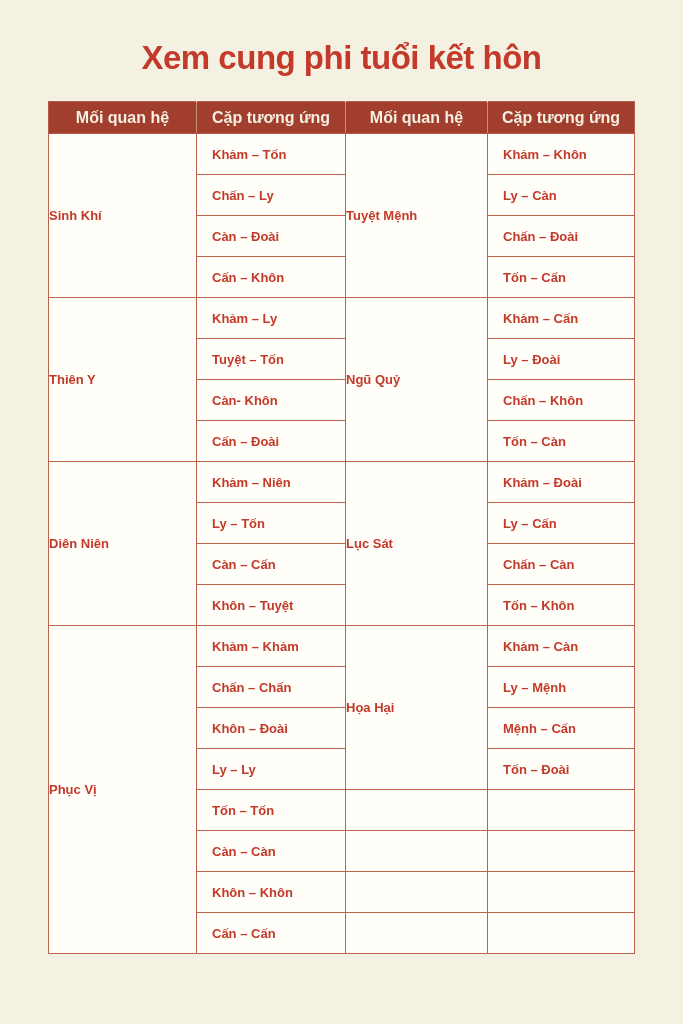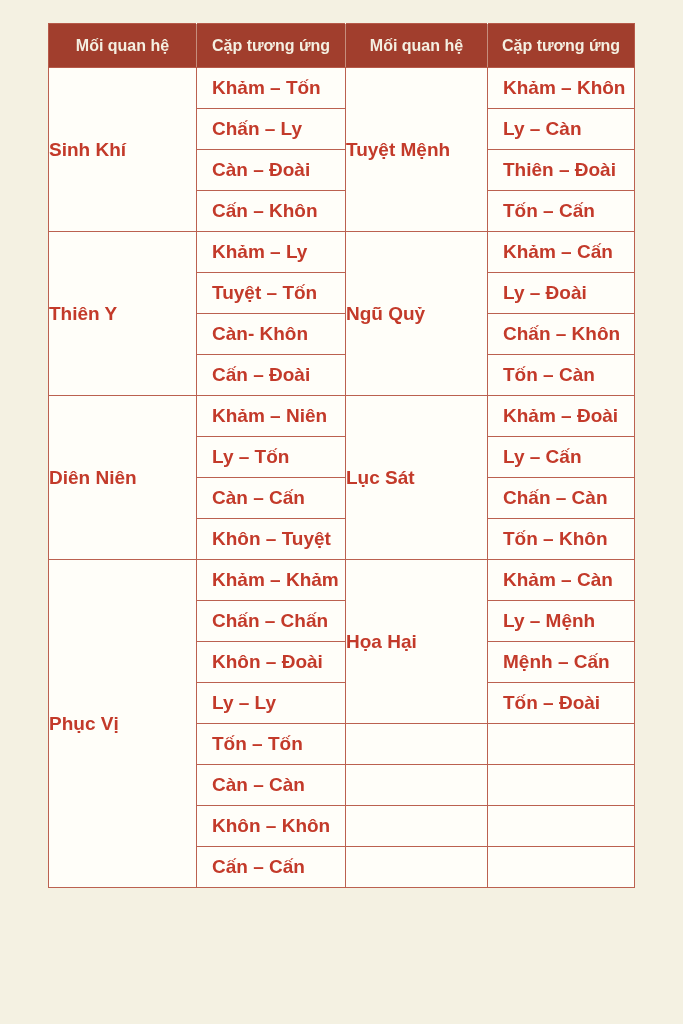--- a/index.html
+++ b/index.html
@@ -27,42 +27,43 @@
     border-collapse: collapse;
     table-layout: fixed;
     background: #fffef9;
     border: 1px solid #b65a49;
   }
   th {
     background: #a13e2d;
     color: #f4efe1;
     font-size: 16px;
     font-weight: bold;
-    height: 44px;
+    height: 32px;
     text-align: center;
     border-right: 1px solid rgba(244,239,225,0.45);
     border-bottom: 1px solid #b65a49;
   }
   th:last-child { border-right: none; }
   td {
     height: 41px;
-    font-size: 19px;
+    font-size: 13px;
     font-weight: bold;
     color: #c33a2a;
     border: 1px solid #bb6150;
     background: #fffef9;
     padding: 0;
   }
   td.rel { }
   td.pair { text-align: left; padding-left: 15px; }
 </style>
 </head>
 <body>
 
 <div>
+  <h1 class="page-title">Xem cung phi tuổi kết hôn</h1>
 
   <table class="compat">
     <colgroup>
       <col style="width:148px">
         <col style="width:149px">
         <col style="width:142px">
         <col style="width:147px">
     </colgroup>
     <thead>
       <tr>
@@ -79,21 +80,21 @@
         <td class="pair">Khảm – Tốn</td>
         <td class="rel" rowspan="4">Tuyệt Mệnh</td>
         <td class="pair">Khảm – Khôn</td>
       </tr>
       <tr>
         <td class="pair">Chấn – Ly</td>
         <td class="pair">Ly – Càn</td>
       </tr>
       <tr>
         <td class="pair">Càn – Đoài</td>
-        <td class="pair">Thiên – Đoài</td>
+        <td class="pair">Chấn – Đoài</td>
       </tr>
       <tr>
         <td class="pair">Cấn – Khôn</td>
         <td class="pair">Tốn – Cấn</td>
       </tr>
 
       <tr>
         <td class="rel" rowspan="4">Thiên Y</td>
         <td class="pair">Khảm – Ly</td>
         <td class="rel" rowspan="4">Ngũ Quỷ</td>

